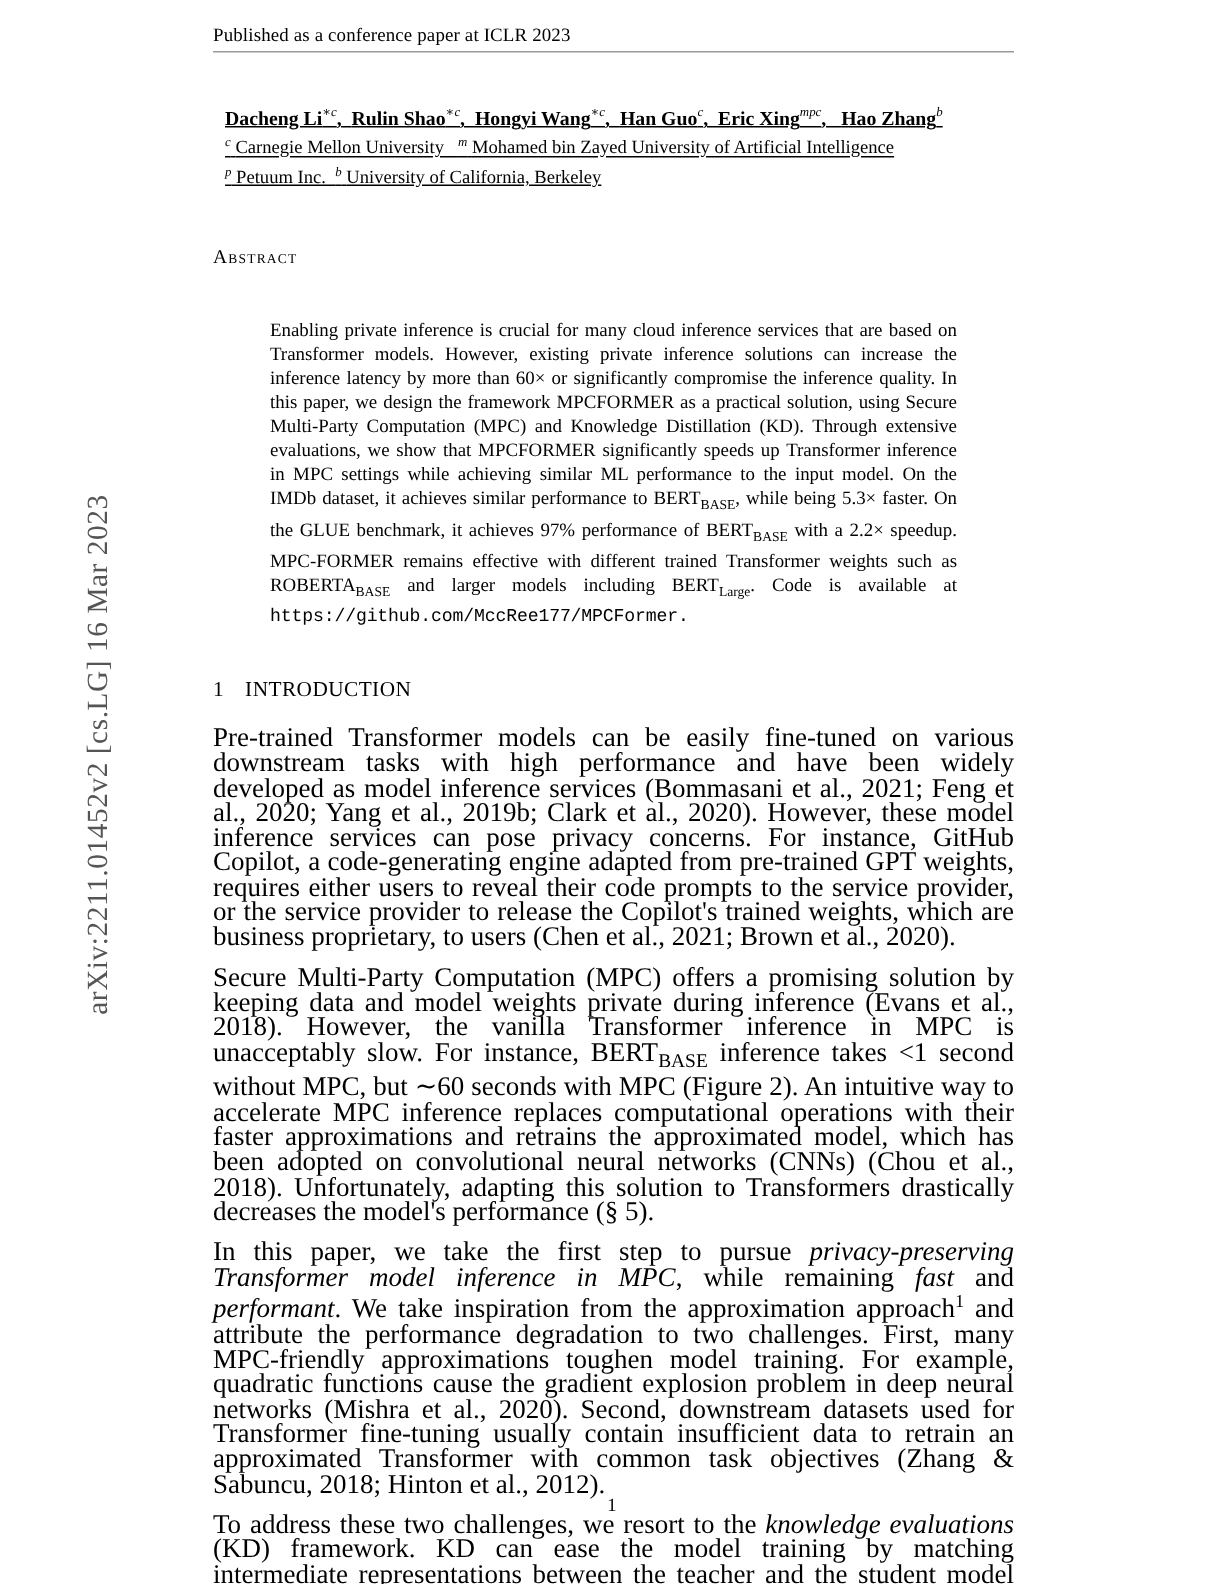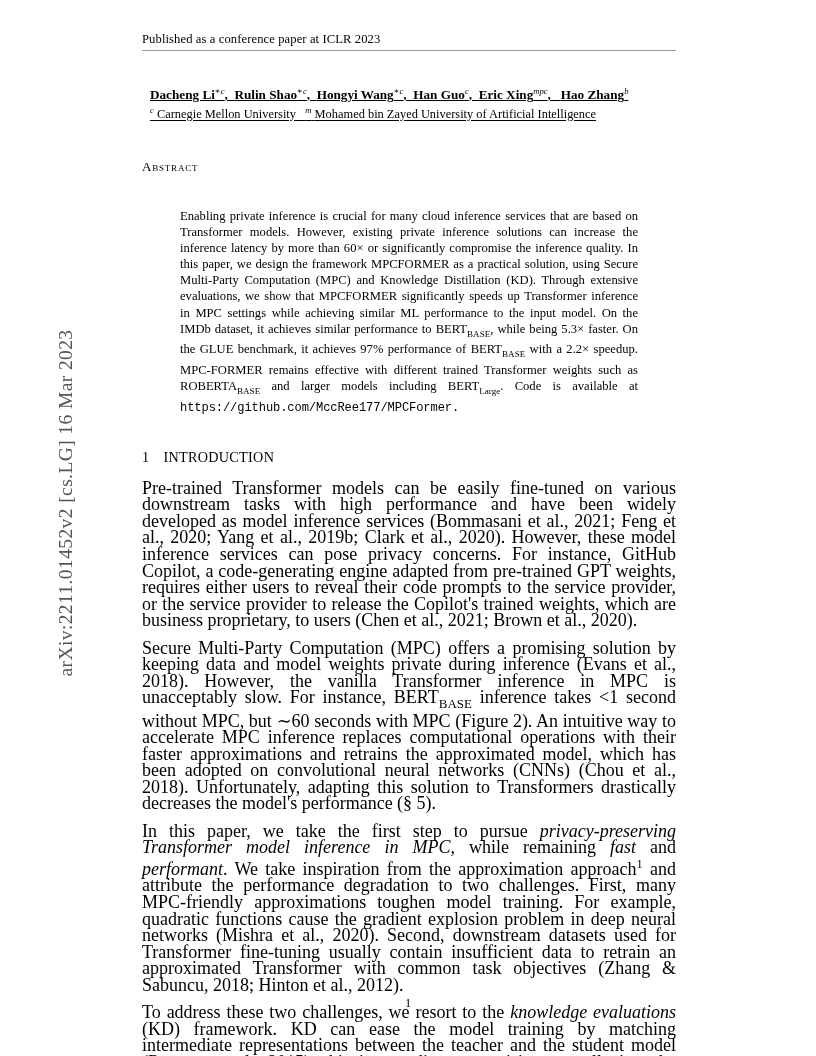--- a/index.html
+++ b/index.html
@@ -36,21 +36,21 @@
   
   .content {
     position: absolute;
     left: 142px;
     top: 0;
     width: 534px;
   }
 
   .runhead {
     font-size: 12.6px;
-    padding-top: 32px;
+    padding-top: 16px;
     letter-spacing: 0.1px;
   }
   .runhead-rule {
     border-bottom: 1.6px solid #9a9a9a;
     margin-top: 3px;
     width: 534px;
   }
 
   
   .title {
@@ -157,20 +157,24 @@
       <span>Dacheng Li<sup>∗c</sup></span>,&nbsp;
       <span>Rulin Shao<sup>∗c</sup></span>,&nbsp;
       <span>Hongyi Wang<sup>∗c</sup></span>,&nbsp;
       <span>Han Guo<sup>c</sup></span>,&nbsp;
       <span>Eric Xing<sup>mpc</sup></span>,&nbsp;&nbsp;
       <span>Hao Zhang<sup>b</sup></span>
       <div class="affil">
         <sup>c</sup> <span>Carnegie Mellon University</span>
         &nbsp;&nbsp;<sup>m</sup> <span>Mohamed bin Zayed University of Artificial Intelligence</span>
       </div>
+      <div class="affil">
+        <sup>p</sup> <span>Petuum Inc.</span>
+        &nbsp;<sup>b</sup> <span>University of California, Berkeley</span>
+      </div>
     </div>
 
     <div class="abstract-head">Abstract</div>
     <div class="abstract-body">
       <p><span>Enabling private inference is crucial for many cloud inference services that are based on Transformer models. However, existing private inference solutions can increase the inference latency by more than 60× or significantly compromise the inference quality. In this paper, we design the framework MPCF</span><span class="sc">ORMER</span><span> as a practical solution, using Secure Multi-Party Computation (MPC) and Knowledge Distillation (KD). Through extensive evaluations, we show that MPCF</span><span class="sc">ORMER</span><span> significantly speeds up Transformer inference in MPC settings while achieving similar ML performance to the input model. On the IMDb dataset, it achieves similar performance to BERT</span><sub>BASE</sub><span>, while being 5.3× faster. On the GLUE benchmark, it achieves 97% performance of BERT</span><sub>BASE</sub><span> with a 2.2× speedup. MPC-F</span><span class="sc">ORMER</span><span> remains effective with different trained Transformer weights such as R</span><span class="sc">OBERTA</span><sub>BASE</sub><span> and larger models including BERT</span><sub>Large</sub><span>. Code is available at </span><span class="mono">https://github.com/MccRee177/MPCFormer.</span></p>
     </div>
 
     <div class="section-head">
       <span class="section-num">1</span><span class="sc">INTRODUCTION</span>
     </div>

